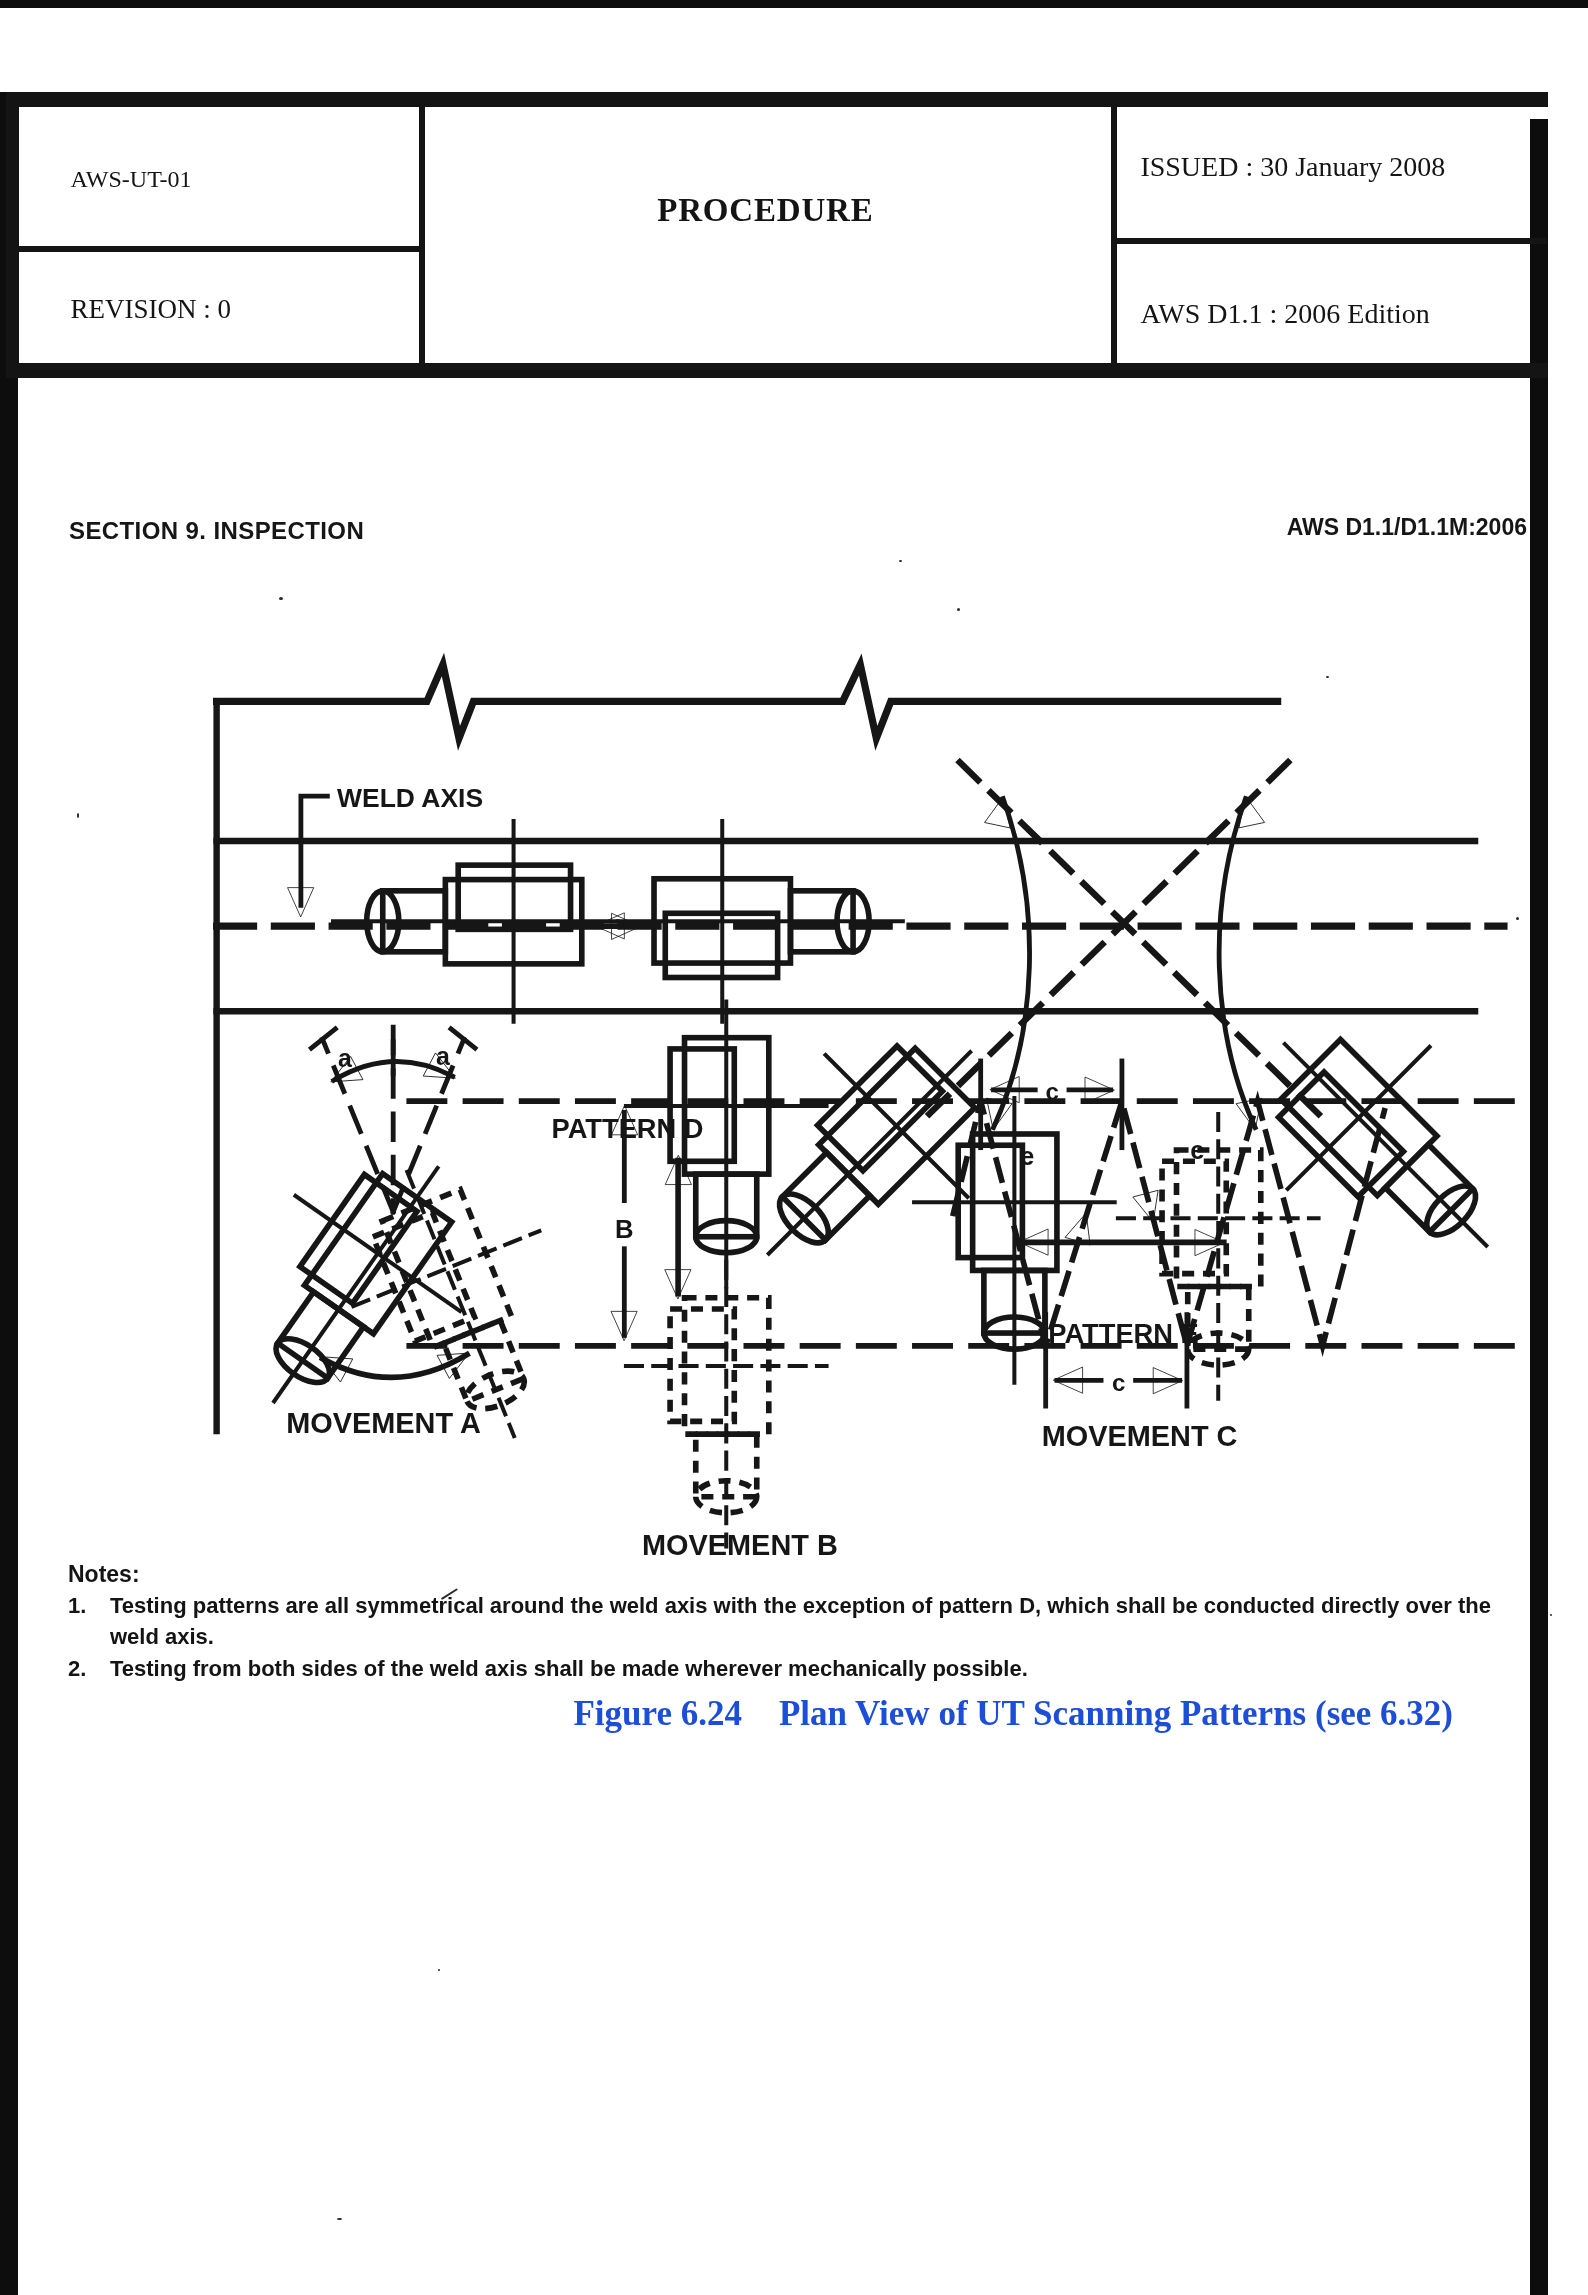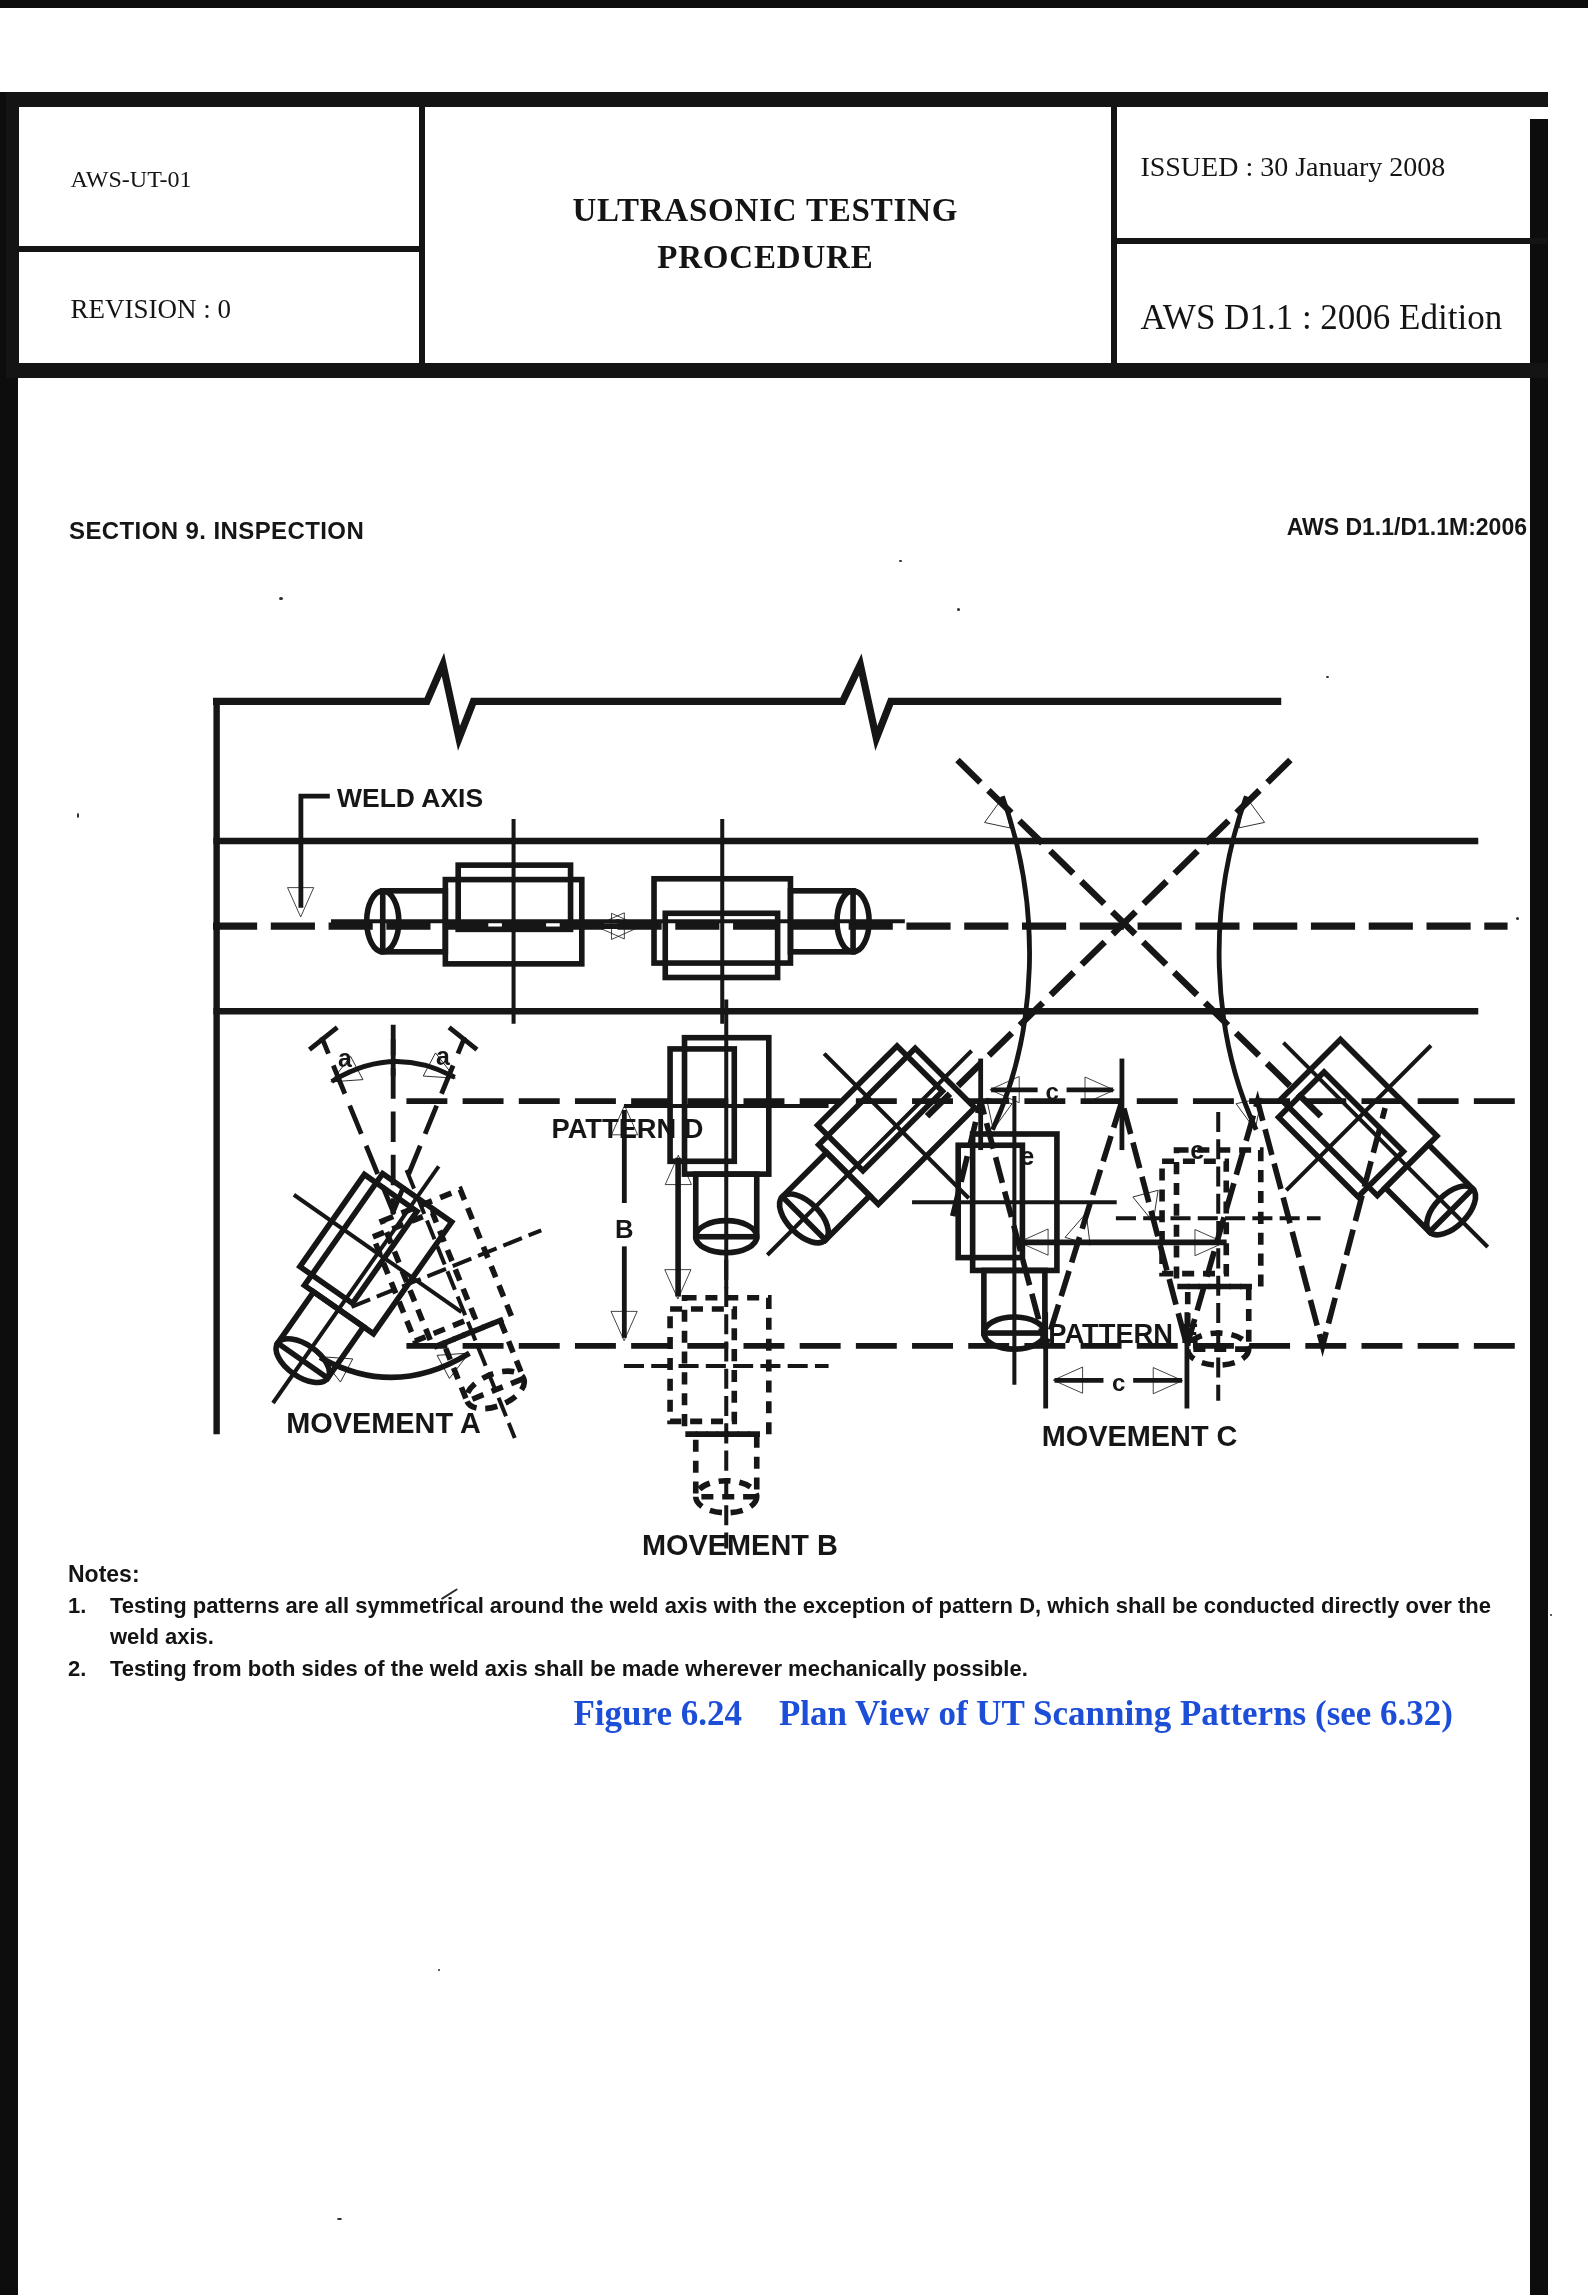--- a/index.html
+++ b/index.html
@@ -11,21 +11,21 @@
   .bar{background:#0d0d0d;}
   .hline{background:#141414;}
   
   .hdr{left:6.4px;top:92px;width:1542px;height:286px;}
   .hdr-text{font-family:"Liberation Serif",serif;color:#141414;white-space:nowrap;}
   .doc-num{left:64px;top:74px;font-size:24px;}
   .rev{left:64px;top:202px;font-size:27px;}
   .title-block{left:413px;top:95px;width:692px;text-align:center;
     font-weight:700;font-size:33px;line-height:47px;letter-spacing:0.8px;}
   .issued{left:1134px;top:59px;font-size:28px;}
-  .edition{left:1134px;top:206px;font-size:35px;}
+  .edition{left:1134px;top:206px;font-size:28px;}
   
   .sec-left{left:69px;top:517px;font:700 24px "Liberation Sans",sans-serif;letter-spacing:0.4px;white-space:nowrap;}
   .sec-right{left:1164px;top:514px;width:363px;text-align:right;font:700 23px "Liberation Sans",sans-serif;white-space:nowrap;}
   
   .notes{left:68px;top:1561px;width:1426px;font-family:"Liberation Sans",sans-serif;color:#141414;}
   .notes-h{font:700 23px "Liberation Sans",sans-serif;margin-bottom:3.2px;}
   .note-row{display:flex;font:700 22px "Liberation Sans",sans-serif;line-height:30.5px;margin-top:1.6px;}
   .note-num{width:42px;flex:none;}
   .note-text{flex:1;}
   
@@ -57,21 +57,20 @@
   <div class="abs hline" style="left:0;top:0;width:13px;height:286px;"></div>
   <div class="abs hline" style="left:0;top:271px;width:1542px;height:14.5px;"></div>
   <div class="abs hline" style="left:413px;top:14.5px;width:5.6px;height:257px;"></div>
   <div class="abs hline" style="left:1105px;top:14.5px;width:5.6px;height:257px;"></div>
   <div class="abs hline" style="left:13px;top:154px;width:405px;height:5.6px;"></div>
   <div class="abs hline" style="left:1110px;top:146px;width:431px;height:5.6px;"></div>
 
   <div class="abs hdr-text doc-num">AWS-UT-01</div>
   <div class="abs hdr-text rev">REVISION : 0</div>
   <div class="abs hdr-text title-block">
-    <div>ULTRASONIC TESTING</div>
     <div>PROCEDURE</div>
   </div>
   <div class="abs hdr-text issued">ISSUED : 30 January 2008</div>
   <div class="abs hdr-text edition">AWS D1.1 : 2006 Edition</div>
 </div>
 
 <div class="abs sec-left">SECTION 9. INSPECTION</div>
 <div class="abs sec-right">AWS D1.1/D1.1M:2006</div>
 
 <svg class="abs" style="left:88px;top:634px;overflow:visible;" width="1429" height="935" viewBox="0 0 1780 1165">

